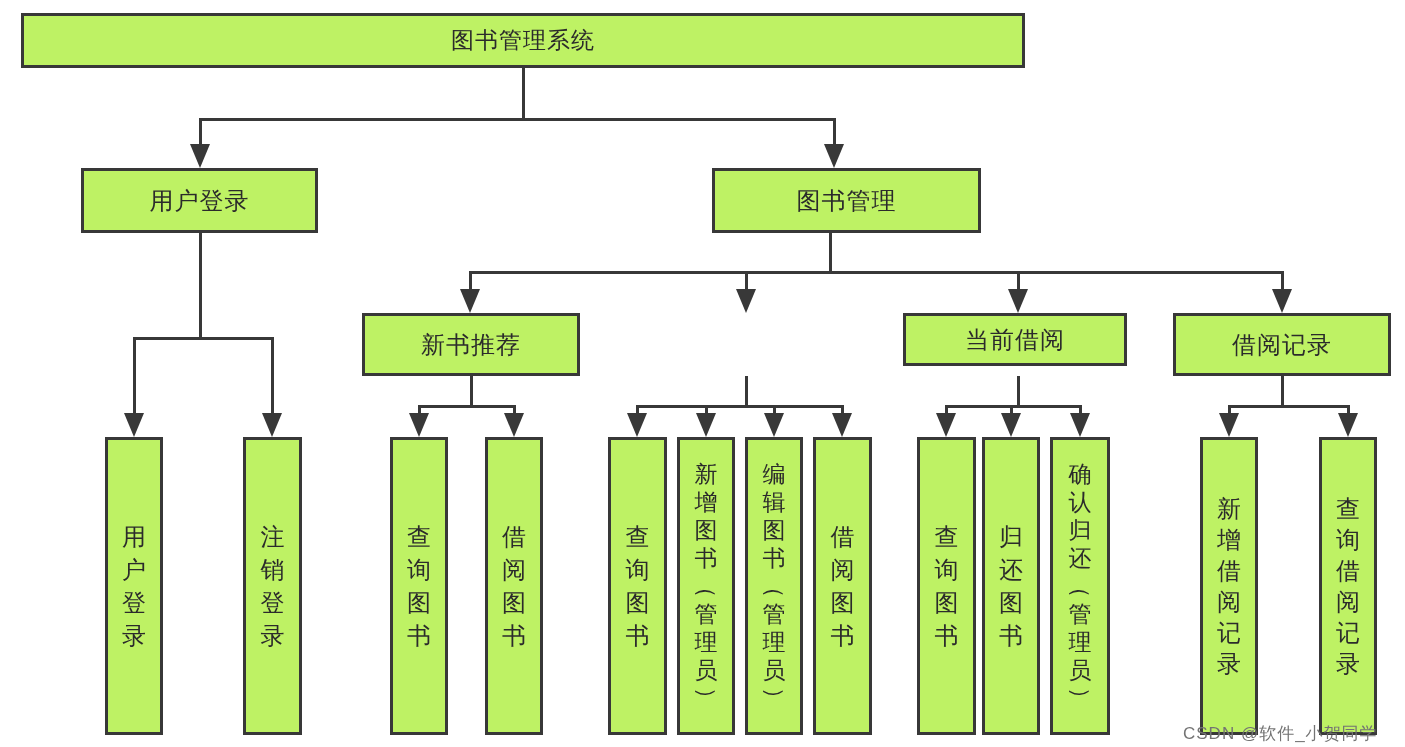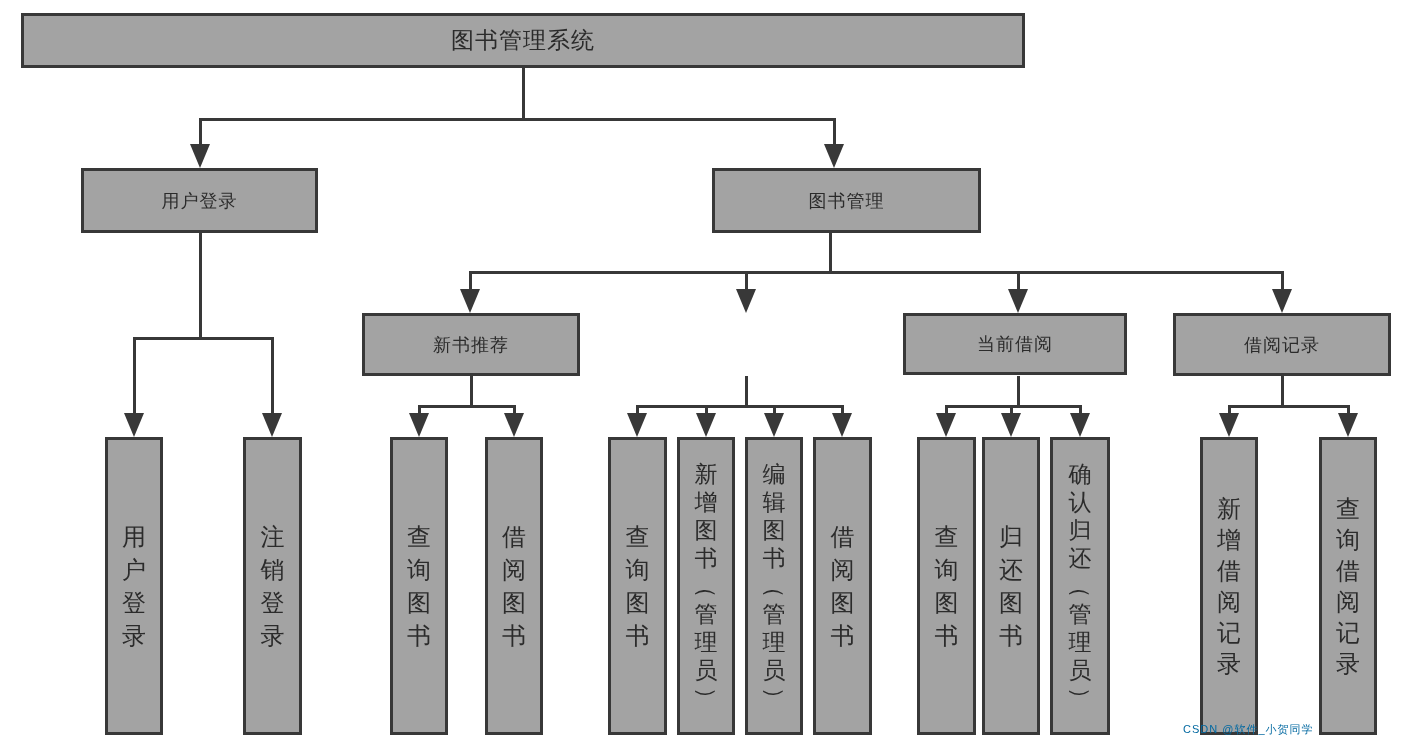--- a/index.html
+++ b/index.html
@@ -1,42 +1,42 @@
 <!DOCTYPE html>
 <html><head>
 <meta charset="utf-8">
 <style>
   html,body{margin:0;padding:0;background:#ffffff;}
   .canvas{
     position:relative;width:1405px;height:747px;background:#ffffff;
     font-family:"Liberation Sans",sans-serif;color:#2b2b2b;overflow:hidden;
   }
   .box{
-    position:absolute;background:#a3a3a3;border:3px solid #383838;
+    position:absolute;background:#bef264;border:3px solid #383838;
     box-sizing:border-box;display:flex;align-items:center;justify-content:center;
     z-index:2;
   }
-  .hbox{font-size:18px;letter-spacing:1px;}
+  .hbox{font-size:24px;letter-spacing:1px;}
   .root{font-size:23px;}
   .vbox{flex-direction:column;font-size:24px;line-height:1;gap:9px;}
   .vbox.med{gap:7px;}
   .vbox.tight{gap:5px;font-size:23px;}
   .vbox span{display:block;}
   .vbox span.rot{transform:rotate(90deg);}
   .hline,.vline{position:absolute;background:#383838;z-index:1;}
   .hline{height:3px;}
   .vline{width:3px;}
   .arrow{
     position:absolute;width:0;height:0;z-index:1;
     border-left:10px solid transparent;border-right:10px solid transparent;
     border-top:24px solid #383838;
   }
   .watermark{
     position:absolute;left:1183px;top:722px;z-index:5;
-    color:#0369a1;font-size:11px;white-space:nowrap;letter-spacing:1px;
+    color:#737373;font-size:17px;white-space:nowrap;letter-spacing:1px;
   }
 </style>
 </head>
 <body>
 
 <div class="canvas">
 
   <div class="vline" style="left:521.5px;top:68px;height:50px;"></div>
   <div class="hline" style="left:198.5px;top:118px;width:637px;"></div>
   <div class="vline" style="left:198.5px;top:118px;height:32px;"></div>
@@ -103,21 +103,21 @@
   <div class="box hbox" style="left:81px;top:168px;width:237px;height:65px;">
     <span>用户登录</span>
   </div>
   <div class="box hbox" style="left:712px;top:168px;width:269px;height:65px;">
     <span>图书管理</span>
   </div>
 
   <div class="box hbox" style="left:362px;top:313px;width:218px;height:63px;align-items:center;">
     <span>新书推荐</span>
   </div>
-  <div class="box hbox" style="left:903px;top:313px;width:224px;height:62px;">
+  <div class="box hbox" style="left:903px;top:313px;width:224px;height:53px;">
     <span>当前借阅</span>
   </div>
   <div class="box hbox" style="left:1173px;top:313px;width:218px;height:63px;">
     <span>借阅记录</span>
   </div>
 
   <div class="box vbox vtext" style="left:105px;top:437px;width:58px;height:298px;">
       <span>用</span>
       <span>户</span>
       <span>登</span>

